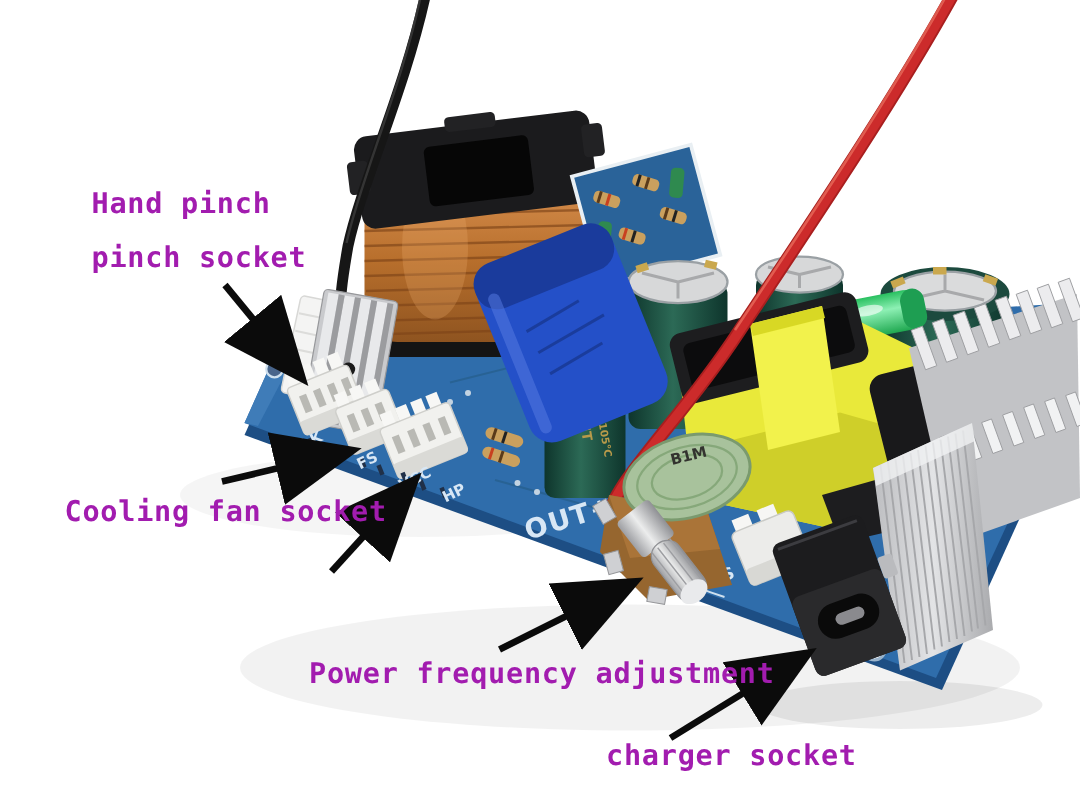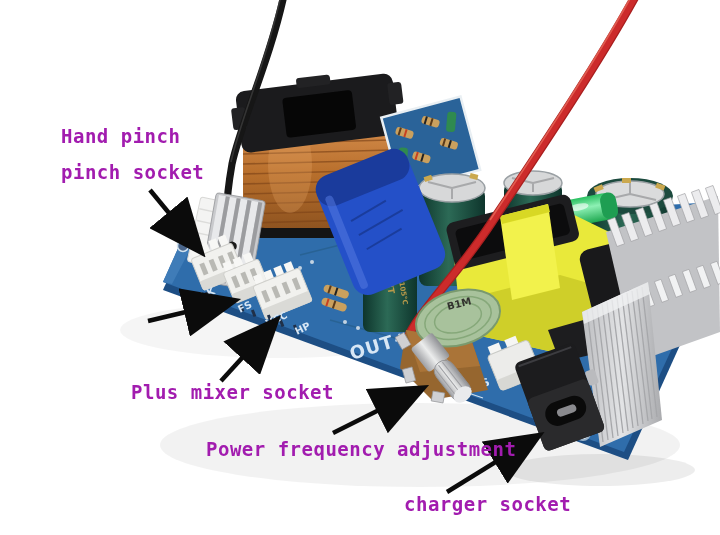--- a/index.html
+++ b/index.html
@@ -403,17 +403,17 @@
     <line x1="150" y1="190" x2="197" y2="247"></line>
     <line x1="148" y1="321" x2="228" y2="302"></line>
     <line x1="221" y1="381" x2="272" y2="325"></line>
     <line x1="333" y1="433" x2="417" y2="391"></line>
     <line x1="447" y1="492" x2="533" y2="439"></line>
   </g>
 </svg>
 
 <div class="ann" style="left:61px;top:126px">Hand pinch</div>
 <div class="ann" style="left:61px;top:162px">pinch socket</div>
-<div class="ann" style="left:131px;top:382px">Plus mixer socket</div>
+<div class="ann" style="left:43px;top:331px">Cooling fan socket</div>
 <div class="ann" style="left:206px;top:439px">Power frequency adjustment</div>
 <div class="ann" style="left:404px;top:494px">charger socket</div>
 
 </div>
 
 </body></html>

